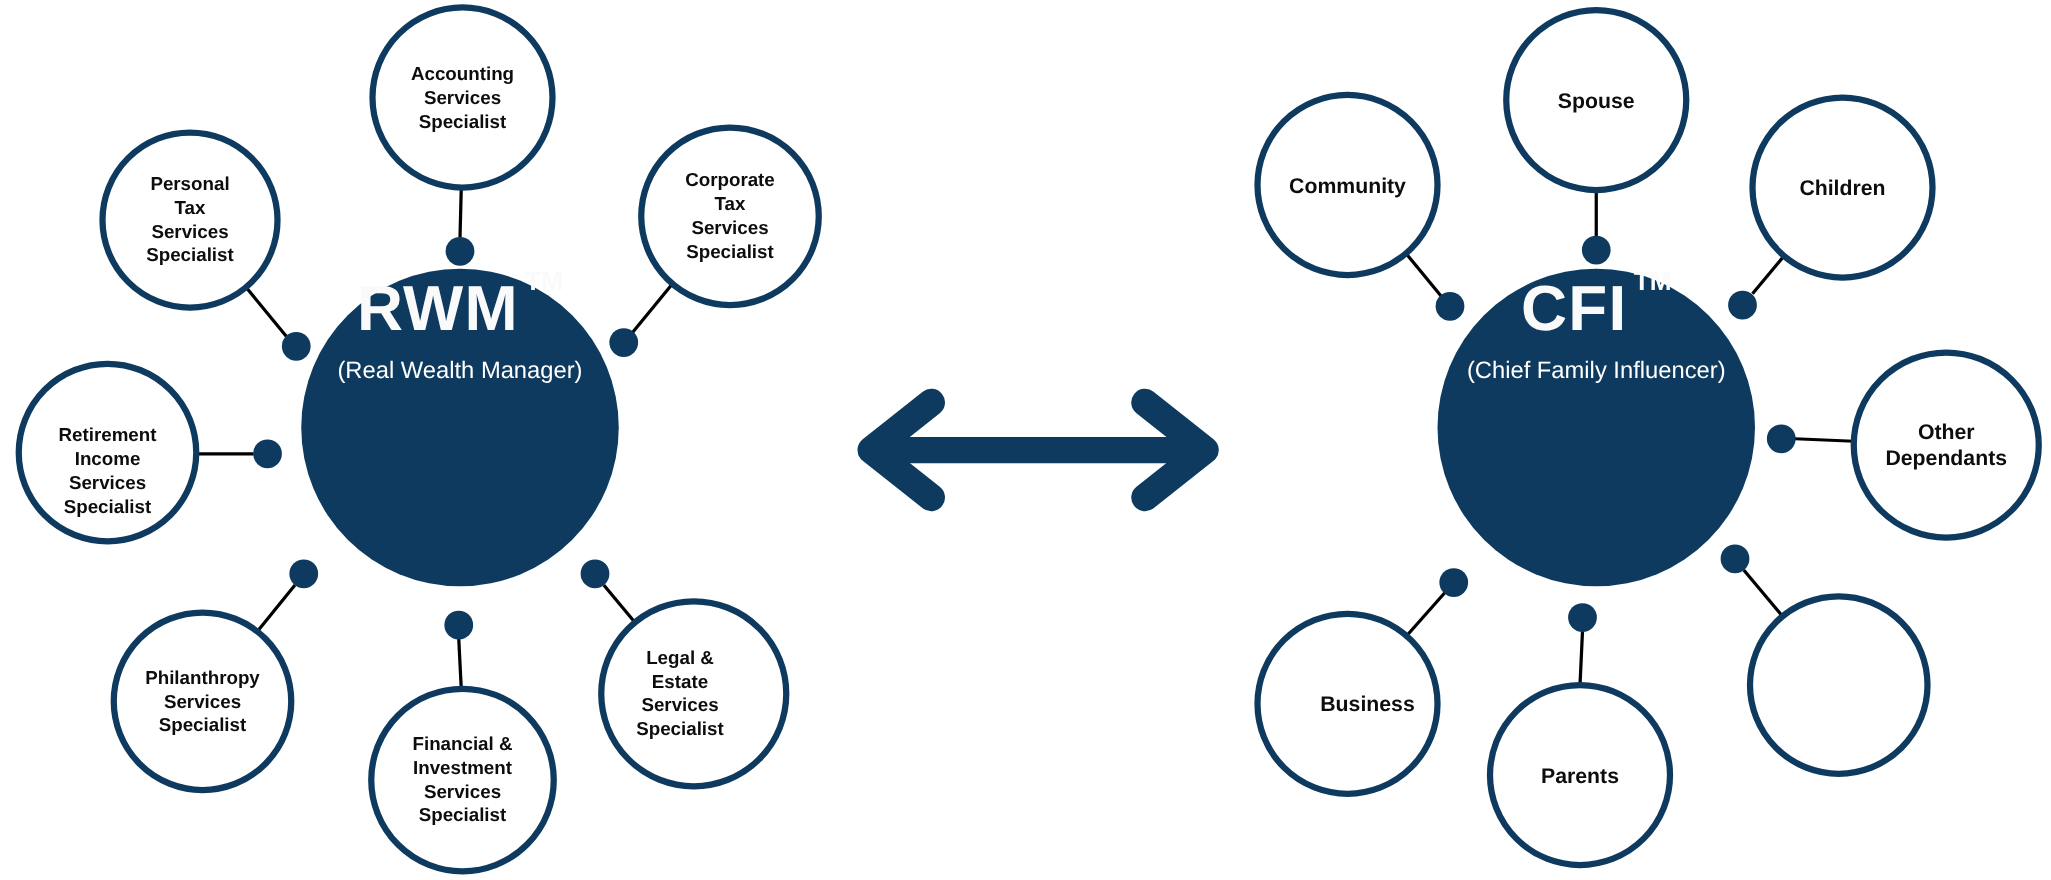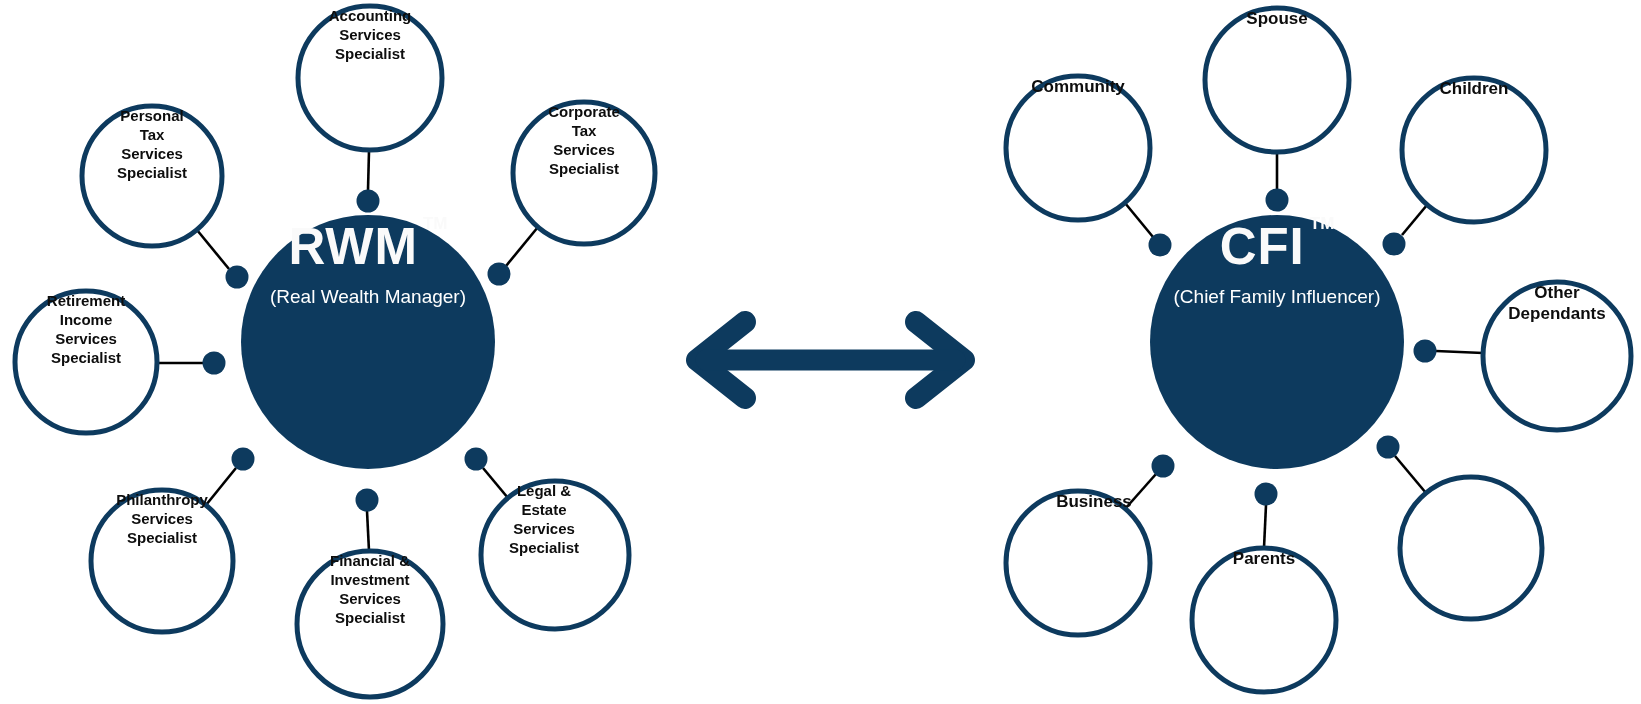--- a/index.html
+++ b/index.html
@@ -9,37 +9,37 @@
     font-family:"Liberation Sans", sans-serif; overflow:hidden;
   }
   svg.netlayer { position:absolute; left:0; top:0; width:1641px; height:704px; }
   .sat-circle { fill:#ffffff; stroke:var(--navy); stroke-width:5; }
   .connector  { stroke:var(--line); stroke-width:2.6; }
   .dot        { fill:var(--navy); }
   .arrow-part { stroke:var(--navy); fill:none; stroke-linecap:round; stroke-linejoin:round; }
 
   .labels { position:absolute; left:0; top:0; width:100%; height:100%; pointer-events:none; }
   .sat-label {
-    position:absolute; display:flex; flex-direction:column; justify-content:flex-start; align-items:center;
+    position:absolute; display:flex; flex-direction:column; justify-content:center; align-items:center;
     text-align:center; color:var(--label); font-weight:bold;
   }
   .left-label  { font-size:15px; line-height:19px; }
   .right-label { font-size:17px; line-height:21px; }
 
   .hub {
     position:absolute; width:254px; height:254px; border-radius:50%;
     background:var(--navy); color:var(--hubtext);
     display:flex; flex-direction:column; justify-content:flex-start; align-items:center;
     text-align:center; padding-top:6px; box-sizing:border-box;
   }
   .hub-left  { left:241px;  top:215px; }
   .hub-right { left:1150px; top:215px; }
   .hub-title-row { display:flex; align-items:flex-start; }
   .hub-title { font-size:51px; font-weight:bold; line-height:1; letter-spacing:1px; }
-  .hub-tm    { font-size:17px; font-weight:bold; margin-left:5px; margin-top:-6px; line-height:1; }
+  .hub-tm    { font-size:21px; font-weight:bold; margin-left:5px; margin-top:-6px; line-height:1; }
   .hub-subtitle { font-size:19px; margin-top:14px; color:#ffffff; }
 </style>
 </head>
 <body>
 
 <div class="stage">
 
   <svg class="netlayer" viewBox="0 0 1641 704">
     <g id="g-lines">
         <line x1="369" y1="151" x2="368" y2="190" class="connector"></line>
@@ -123,21 +123,21 @@
         <div>Tax</div>
         <div>Services</div>
         <div>Specialist</div>
       </div>
       <div class="sat-label left-label" style="left: 513px; top: 102px; width: 142px; height: 142px;">
         <div>Corporate</div>
         <div>Tax</div>
         <div>Services</div>
         <div>Specialist</div>
       </div>
-      <div class="sat-label left-label" style="left: 15px; top: 291px; width: 142px; height: 142px;">
+      <div class="sat-label left-label" style="left: 15px; top: 306px; width: 142px; height: 142px;">
         <div>Retirement</div>
         <div>Income</div>
         <div>Services</div>
         <div>Specialist</div>
       </div>
       <div class="sat-label left-label" style="left: 91px; top: 490px; width: 142px; height: 142px;">
         <div>Philanthropy</div>
         <div>Services</div>
         <div>Specialist</div>
       </div>

